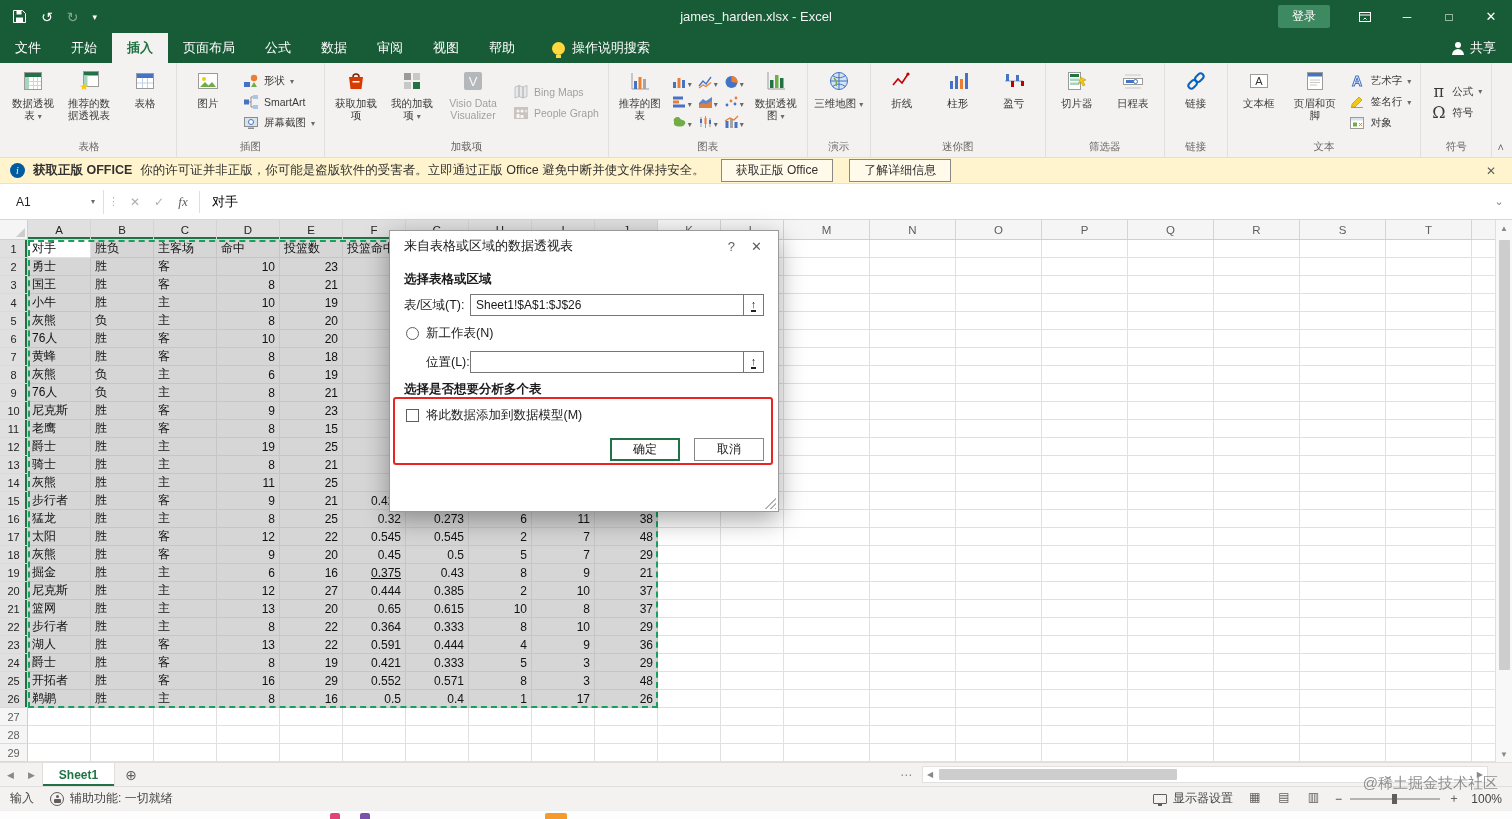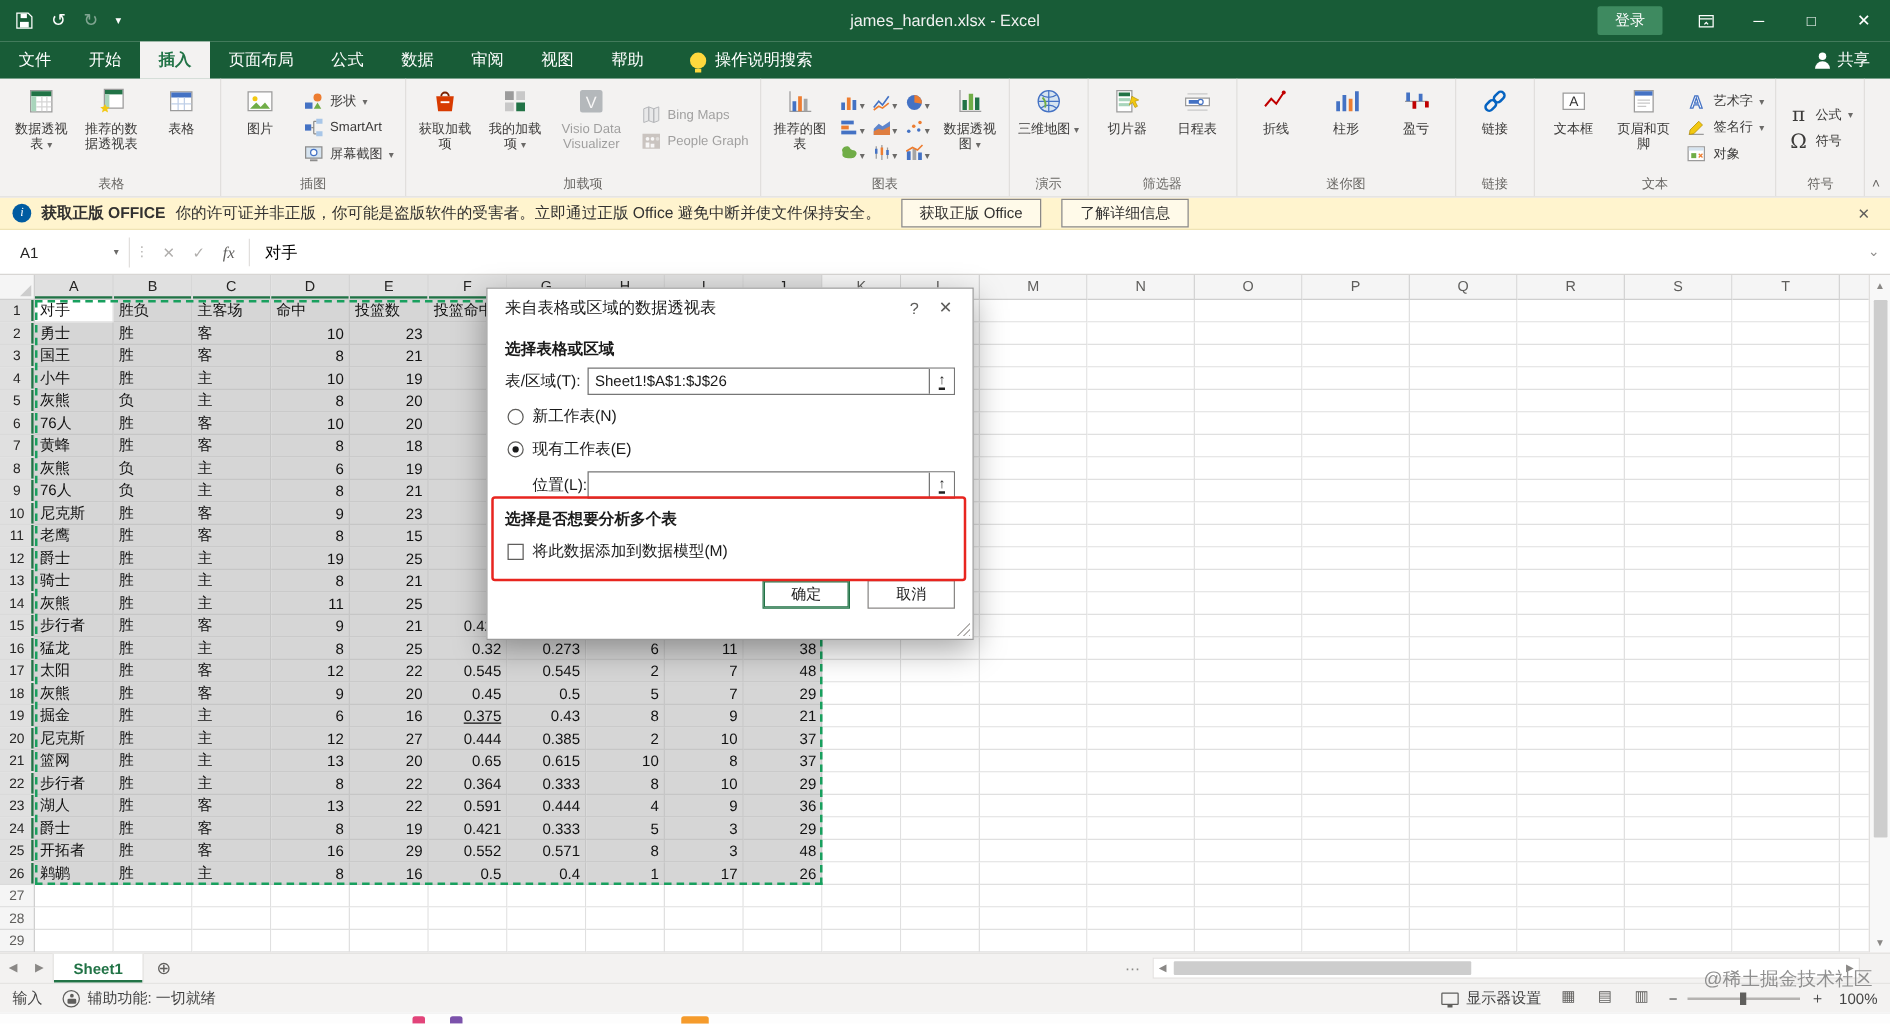--- a/index.html
+++ b/index.html
@@ -470,20 +470,57 @@
             <span class="rlabel">三维地图 <span class="arr">▾</span></span>
           </div>
         </div>
         <div class="rgroup-label">演示</div>
       </div>
       <div class="rgroup">
         <div class="rgroup-content">
           <div class="rbig">
             <span class="ricon">
               <svg width="24" height="24" viewBox="0 0 24 24">
+                <path d="M3 16l5-6 4 4 6-9" stroke="#c00000" stroke-width="1.6" fill="none"></path>
+                <circle cx="18" cy="5" r="1.6" fill="#c00000"></circle>
+              </svg>
+            </span>
+            <span class="rlabel">折线</span>
+          </div>
+          <div class="rbig">
+            <span class="ricon">
+              <svg width="24" height="24" viewBox="0 0 24 24">
+                <rect x="4" y="12" width="3" height="8" fill="#4472c4"></rect>
+                <rect x="9" y="7" width="3" height="13" fill="#4472c4"></rect>
+                <rect x="14" y="10" width="3" height="10" fill="#ed7d31"></rect>
+                <rect x="19" y="4" width="3" height="16" fill="#4472c4"></rect>
+              </svg>
+            </span>
+            <span class="rlabel">柱形</span>
+          </div>
+          <div class="rbig">
+            <span class="ricon">
+              <svg width="24" height="24" viewBox="0 0 24 24">
+                <path d="M3 12h18" stroke="#9b9b9b"></path>
+                <rect x="4" y="5" width="3" height="7" fill="#4472c4"></rect>
+                <rect x="9" y="12" width="3" height="6" fill="#c00000"></rect>
+                <rect x="14" y="6" width="3" height="6" fill="#4472c4"></rect>
+                <rect x="19" y="12" width="3" height="5" fill="#c00000"></rect>
+              </svg>
+            </span>
+            <span class="rlabel">盈亏</span>
+          </div>
+        </div>
+        <div class="rgroup-label">迷你图</div>
+      </div>
+      <div class="rgroup">
+        <div class="rgroup-content">
+          <div class="rbig">
+            <span class="ricon">
+              <svg width="24" height="24" viewBox="0 0 24 24">
                 <rect x="3.5" y="3.5" width="12" height="17" fill="#fff" stroke="#9b9b9b"></rect>
                 <rect x="5" y="5" width="9" height="3" fill="#217346"></rect>
                 <rect x="5" y="9.5" width="9" height="2.5" fill="#a9d5bc"></rect>
                 <rect x="5" y="13.5" width="9" height="2.5" fill="#a9d5bc"></rect>
                 <path d="M15.5 8l5.5 3-3 1 2 4-2 1-2-4-2.5 2z" fill="#f2c811" stroke="#b08b00" stroke-width="0.5"></path>
               </svg>
             </span>
             <span class="rlabel">切片器</span>
           </div>
           <div class="rbig">
@@ -493,57 +530,20 @@
                 <rect x="2.5" y="9.5" width="19" height="6" fill="#fff" stroke="#9b9b9b"></rect>
                 <rect x="5" y="11" width="9" height="3" fill="#4472c4"></rect>
                 <circle cx="14.5" cy="12.5" r="2" fill="#fff" stroke="#4472c4"></circle>
                 <path d="M4 19h16" stroke="#c8c8c8"></path>
               </svg>
             </span>
             <span class="rlabel">日程表</span>
           </div>
         </div>
         <div class="rgroup-label">筛选器</div>
-      </div>
-      <div class="rgroup">
-        <div class="rgroup-content">
-          <div class="rbig">
-            <span class="ricon">
-              <svg width="24" height="24" viewBox="0 0 24 24">
-                <path d="M3 16l5-6 4 4 6-9" stroke="#c00000" stroke-width="1.6" fill="none"></path>
-                <circle cx="18" cy="5" r="1.6" fill="#c00000"></circle>
-              </svg>
-            </span>
-            <span class="rlabel">折线</span>
-          </div>
-          <div class="rbig">
-            <span class="ricon">
-              <svg width="24" height="24" viewBox="0 0 24 24">
-                <rect x="4" y="12" width="3" height="8" fill="#4472c4"></rect>
-                <rect x="9" y="7" width="3" height="13" fill="#4472c4"></rect>
-                <rect x="14" y="10" width="3" height="10" fill="#ed7d31"></rect>
-                <rect x="19" y="4" width="3" height="16" fill="#4472c4"></rect>
-              </svg>
-            </span>
-            <span class="rlabel">柱形</span>
-          </div>
-          <div class="rbig">
-            <span class="ricon">
-              <svg width="24" height="24" viewBox="0 0 24 24">
-                <path d="M3 12h18" stroke="#9b9b9b"></path>
-                <rect x="4" y="5" width="3" height="7" fill="#4472c4"></rect>
-                <rect x="9" y="12" width="3" height="6" fill="#c00000"></rect>
-                <rect x="14" y="6" width="3" height="6" fill="#4472c4"></rect>
-                <rect x="19" y="12" width="3" height="5" fill="#c00000"></rect>
-              </svg>
-            </span>
-            <span class="rlabel">盈亏</span>
-          </div>
-        </div>
-        <div class="rgroup-label">迷你图</div>
       </div>
       <div class="rgroup">
         <div class="rgroup-content">
           <div class="rbig">
             <span class="ricon">
               <svg width="24" height="24" viewBox="0 0 24 24">
                 <g transform="rotate(-45 12 12)" fill="none" stroke="#0563c1" stroke-width="2">
                   <rect x="2.5" y="9" width="9.5" height="6" rx="3"></rect>
                   <rect x="12" y="9" width="9.5" height="6" rx="3"></rect>
                 </g>
@@ -1450,24 +1450,20 @@
           <span class="val">Sheet1!$A$1:$J$26</span>
           <button class="range-btn">
             <span class="rangeglyph">↑</span>
           </button>
         </div>
       </div>
       <div class="opt-row">
         <span class="radio"></span>
         <span>新工作表(N)</span>
       </div>
-      <div class="opt-row">
-        <span class="radio on"></span>
-        <span>现有工作表(E)</span>
-      </div>
       <div class="dlg-row">
         <span class="dlg-label loc">位置(L):</span>
         <div class="dlg-input">
           <span class="val"></span>
           <button class="range-btn">
             <span class="rangeglyph">↑</span>
           </button>
         </div>
       </div>
       <div class="dlg-section">选择是否想要分析多个表</div>

